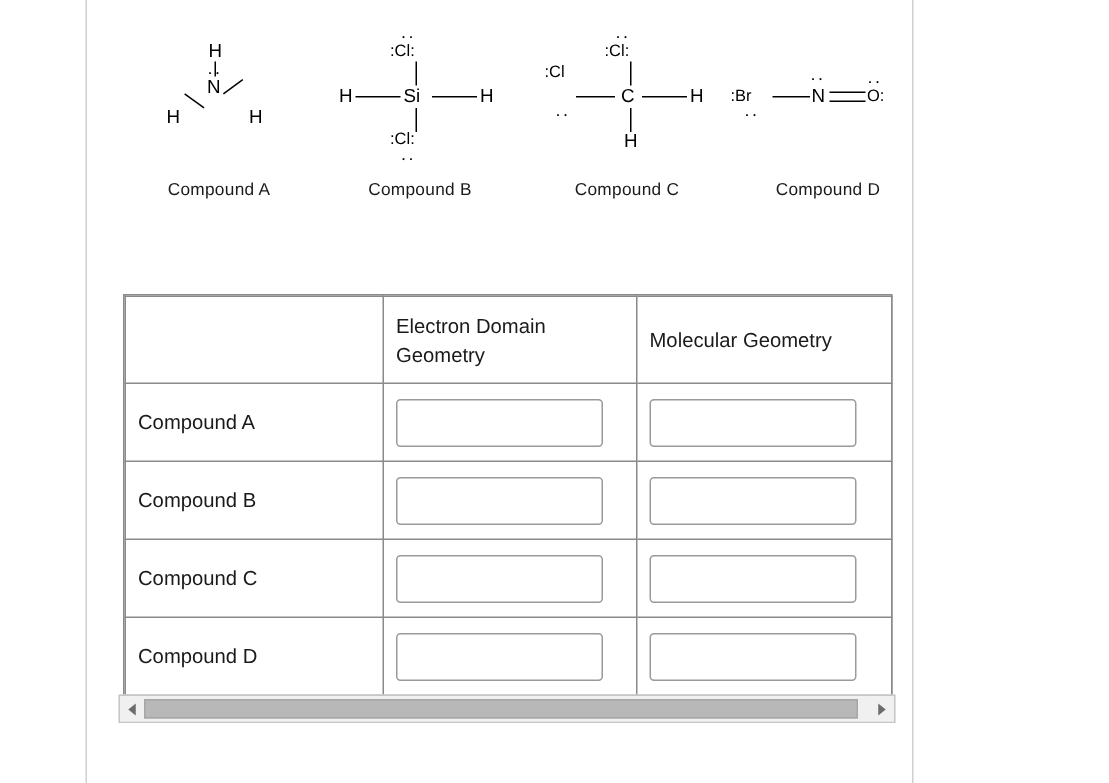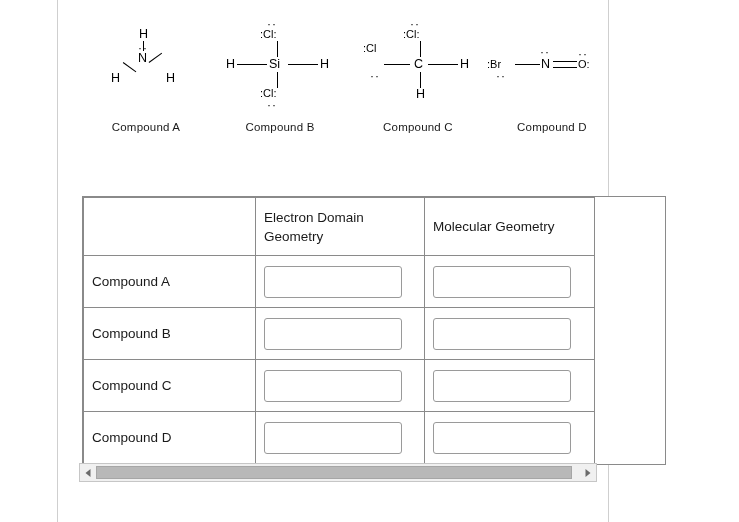--- a/index.html
+++ b/index.html
@@ -80,21 +80,21 @@
     line-height: 8px;
     color: #000;
     letter-spacing: 1px;
   }
 
   
   .table-wrap {
     position: absolute;
     left: 82px;
     top: 196px;
-    width: 584px;
+    width: 513px;
     border: 1px solid #8a8a8a;
     box-sizing: border-box;
     background: #fff;
   }
   table.geom {
     border-collapse: collapse;
     width: 511px;
     table-layout: fixed;
   }
   table.geom td {

